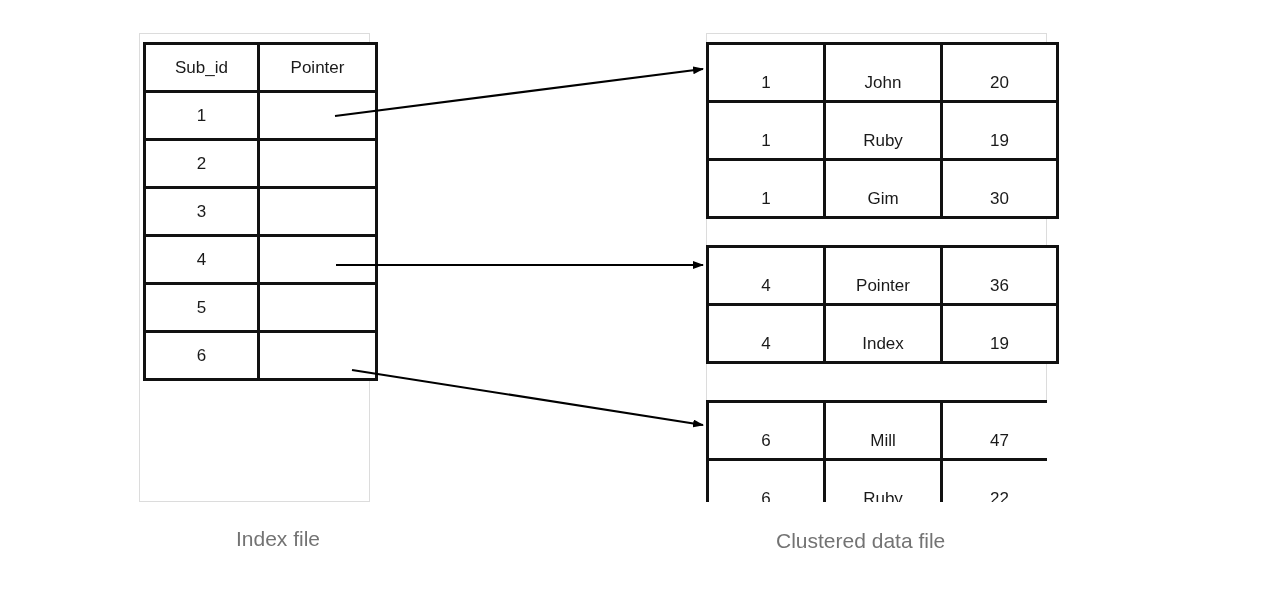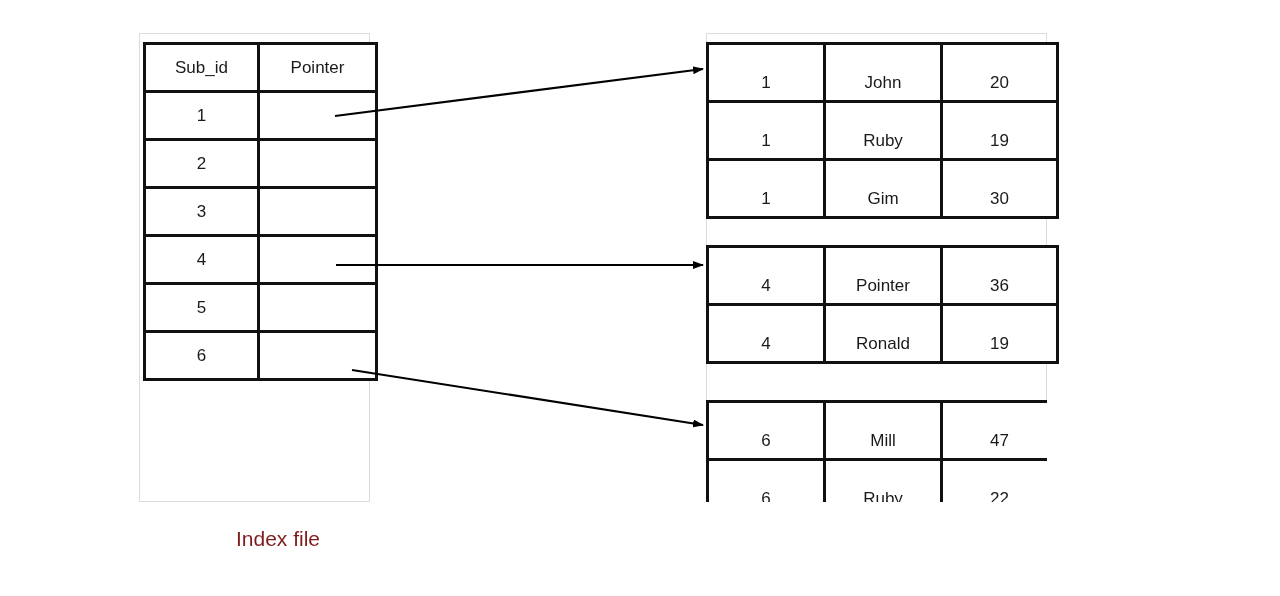--- a/index.html
+++ b/index.html
@@ -88,21 +88,21 @@
     left: 0;
     top: 0;
     width: 1280px;
     height: 596px;
     pointer-events: none;
   }
 
   
   .caption {
     position: absolute;
-    color: #7f1d1d;
+    color: #737373;
     font-size: 21px;
     white-space: nowrap;
   }
   #caption-index { left: 236px; top: 527px; }
   #caption-data  { left: 776px; top: 529px; }
 </style>
 </head>
 <body>
 
 <div id="canvas">
@@ -165,21 +165,21 @@
 
   <table class="tbl data-block" id="data-block-1">
     <tbody>
       <tr>
         <td class="d-id">4</td>
         <td class="d-name">Pointer</td>
         <td class="d-age">36</td>
       </tr>
       <tr>
         <td class="d-id">4</td>
-        <td class="d-name">Ronald</td>
+        <td class="d-name">Index</td>
         <td class="d-age">19</td>
       </tr>
     </tbody>
   </table>
 
   <div id="block2-clip">
     <table class="tbl data-block" id="data-block-2">
       <tbody>
         <tr>
           <td class="d-id">6</td>
@@ -200,14 +200,15 @@
       <marker id="arrowhead" markerWidth="11" markerHeight="8" refX="10" refY="4" orient="auto" markerUnits="userSpaceOnUse">
         <path d="M0,0 L11,4 L0,8 z" fill="#000000"></path>
       </marker>
     </defs>
     <line x1="335" y1="116" x2="703" y2="69" stroke="#000000" stroke-width="2.2" marker-end="url(#arrowhead)"></line>
     <line x1="336" y1="265" x2="703" y2="265" stroke="#000000" stroke-width="2.2" marker-end="url(#arrowhead)"></line>
     <line x1="352" y1="370" x2="703" y2="425" stroke="#000000" stroke-width="2.2" marker-end="url(#arrowhead)"></line>
   </svg>
 
   <div class="caption" id="caption-index">Index file</div>
+  <div class="caption" id="caption-data">Clustered data file</div>
 
 </div>
 
 </body></html>

